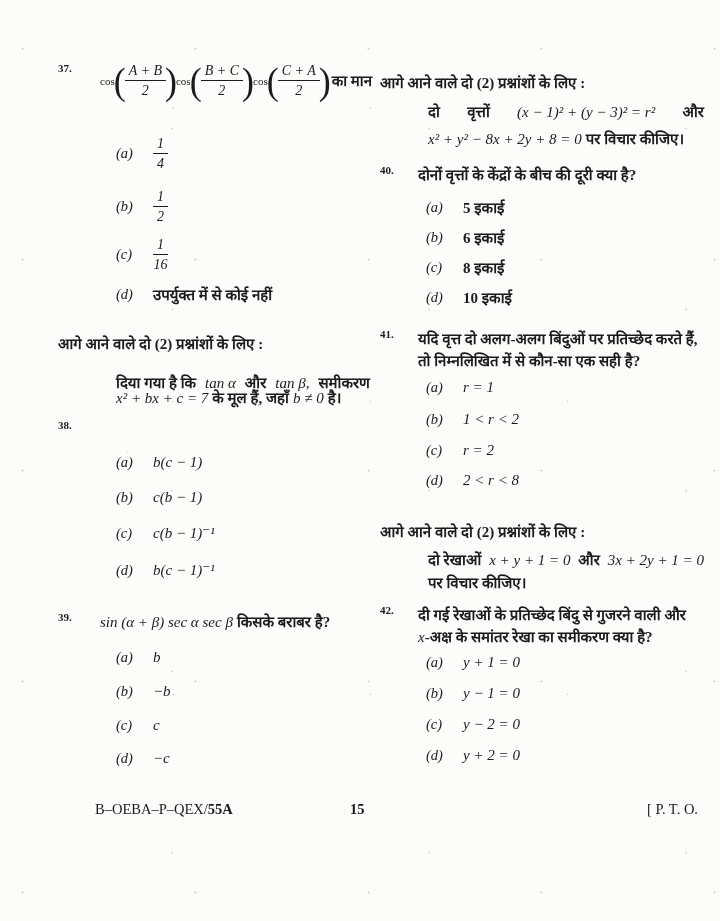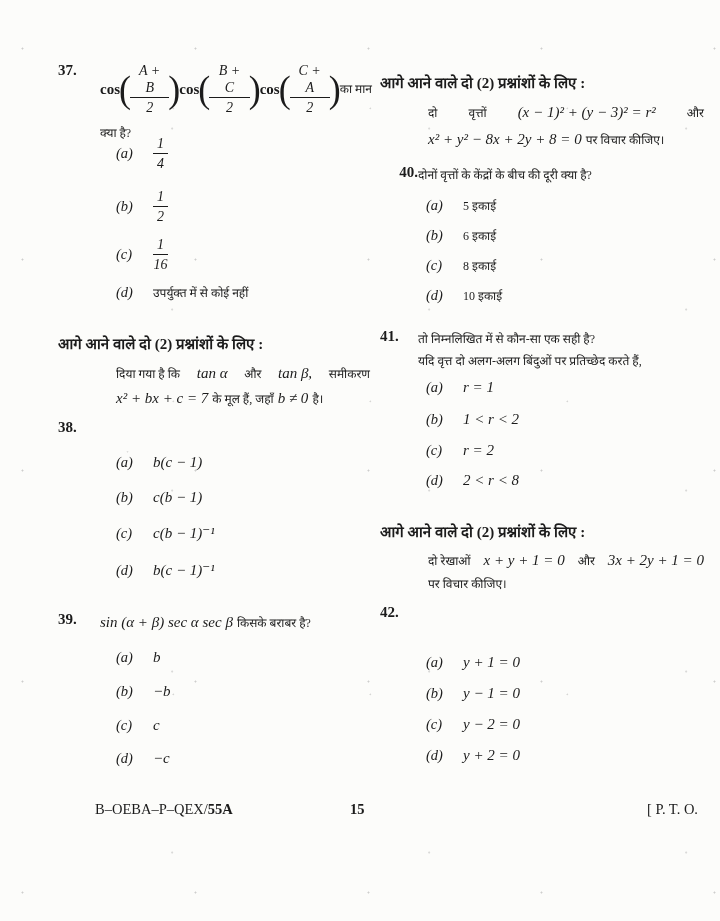--- a/index.html
+++ b/index.html
@@ -13,38 +13,38 @@
       radial-gradient(circle at 88% 37%, rgba(40,40,40,.18) .5px, transparent 1.2px);
     background-size:173px 211px, 257px 181px, 311px 239px, 197px 293px;
     font-family:"Liberation Serif","DejaVu Serif",serif;
     color:#1b1b1b;
     -webkit-font-smoothing:antialiased;
   }
   .col{position:absolute;top:0;}
   .col-left{left:58px;width:314px;}
   .col-right{left:380px;width:326px;}
   .blk{position:absolute;left:0;width:100%;}
-  .hi{font-weight:400;font-size:12px;}
+  .hi{font-weight:700;font-size:15px;}
   .m{font-style:italic;font-size:15px;font-weight:500;}
-  .qno{font-weight:700;font-size:15px;}
+  .qno{font-weight:700;font-size:11px;}
   .sechead{font-weight:700;font-size:15px;}
   .qrow{display:flex;align-items:flex-start;}
   .qrow .qno{width:42px;flex:0 0 42px;}
   .qbody{flex:1;line-height:22px;}
   .indent{padding-left:58px;box-sizing:border-box;line-height:23px;}
   .rindent{padding-left:48px;box-sizing:border-box;line-height:23px;}
   .opt{display:flex;align-items:center;}
   .opt .olabel{font-style:italic;font-weight:500;font-size:14.5px;width:37px;flex:0 0 37px;}
   .opt-left{padding-left:58px;}
   .opt-right{padding-left:46px;}
   .frac{display:inline-flex;flex-direction:column;text-align:center;vertical-align:middle;font-style:italic;font-size:14px;line-height:17px;}
   .fnum{border-bottom:1.4px solid #1b1b1b;padding:0 4px 1px 4px;}
   .fden{padding-top:1px;}
   .bigp{font-size:36px;font-weight:400;line-height:1;font-style:normal;transform:scaleY(1.08);margin:0 -1px;}
-  .fn{font-style:normal;font-size:15px;font-weight:bold;}
+  .fn{font-style:normal;font-size:11px;}
   .cosrow{display:flex;align-items:center;}
   .spread{display:flex;justify-content:space-between;align-items:baseline;}
   .footer-item{position:absolute;font-size:14.5px;}
   .nowrap{white-space:nowrap;}
 </style>
 </head>
 <body>
 
 <div class="col col-left">
 
@@ -77,21 +77,20 @@
                 <span class="bigp">(</span>
                 <span class="frac">
                   <span class="fnum">C + A</span>
                   <span class="fden">2</span>
                 </span>
                 <span class="bigp">)</span>
               </span>
           </span>
           <span class="hi nowrap">का मान</span>
         </div>
-        <div class="hi" style="margin-top:6px;">क्या है?</div>
       </div>
     </div>
   </div>
 
   <div class="blk opt opt-left" style="top:135px;">
     <span class="olabel">(a)</span>
     <span class="frac">
         <span class="fnum">1</span>
         <span class="fden">4</span>
       </span>
@@ -109,21 +108,21 @@
         <span class="fnum">1</span>
         <span class="fden">16</span>
       </span>
   </div>
   <div class="blk opt opt-left" style="top:284px;">
     <span class="olabel">(d)</span>
     <span class="hi">उपर्युक्त में से कोई नहीं</span>
   </div>
 
   <div class="blk sechead" style="top:333px;">आगे आने वाले दो (2) प्रश्नांशों के लिए :</div>
-  <div class="blk indent spread" style="top:362px;padding-right:2px;">
+  <div class="blk indent spread" style="top:372px;padding-right:2px;">
     <span class="hi">दिया गया है कि</span>
     <span class="m">tan α</span>
     <span class="hi">और</span>
     <span class="m">tan β,</span>
     <span class="hi">समीकरण</span>
   </div>
   <div class="blk indent" style="top:386px;">
     <span class="m">x² + bx + c = 7</span>
     <span class="hi">के मूल हैं, जहाँ</span>
     <span class="m">b ≠ 0</span>
@@ -180,21 +179,21 @@
     <span class="hi">वृत्तों</span>
     <span class="m">(x − 1)² + (y − 3)² = r²</span>
     <span class="hi">और</span>
   </div>
   <div class="blk rindent" style="top:127px;">
     <span class="m">x² + y² − 8x + 2y + 8 = 0</span>
     <span class="hi">पर विचार कीजिए।</span>
   </div>
 
   <div class="blk qrow" style="top:164px;">
-    <span class="qno" style="width:38px;flex:0 0 38px;text-align:right;">40.</span>
+    <span class="qno" style="width:38px;flex:0 0 38px;">40.</span>
     <div class="qbody hi">दोनों वृत्तों के केंद्रों के बीच की दूरी क्या है?</div>
   </div>
   <div class="blk opt opt-right" style="top:197px;">
     <span class="olabel">(a)</span>
     <span class="hi">5 इकाई</span>
   </div>
   <div class="blk opt opt-right" style="top:227px;">
     <span class="olabel">(b)</span>
     <span class="hi">6 इकाई</span>
   </div>
@@ -203,22 +202,22 @@
     <span class="hi">8 इकाई</span>
   </div>
   <div class="blk opt opt-right" style="top:287px;">
     <span class="olabel">(d)</span>
     <span class="hi">10 इकाई</span>
   </div>
 
   <div class="blk qrow" style="top:328px;">
     <span class="qno" style="width:38px;flex:0 0 38px;">41.</span>
     <div class="qbody">
+      <div class="hi">यदि वृत्त दो अलग-अलग बिंदुओं पर प्रतिच्छेद करते हैं,</div>
       <div class="hi">तो निम्नलिखित में से कौन-सा एक सही है?</div>
-      <div class="hi">यदि वृत्त दो अलग-अलग बिंदुओं पर प्रतिच्छेद करते हैं,</div>
     </div>
   </div>
   <div class="blk opt opt-right" style="top:379px;">
     <span class="olabel">(a)</span>
     <span class="m">r = 1</span>
   </div>
   <div class="blk opt opt-right" style="top:411px;">
     <span class="olabel">(b)</span>
     <span class="m">1 &lt; r &lt; 2</span>
   </div>
@@ -237,20 +236,24 @@
     <span class="m">x + y + 1 = 0</span>
     <span class="hi">और</span>
     <span class="m">3x + 2y + 1 = 0</span>
   </div>
   <div class="blk rindent" style="top:571px;">
     <span class="hi">पर विचार कीजिए।</span>
   </div>
 
   <div class="blk qrow" style="top:604px;">
     <span class="qno" style="width:38px;flex:0 0 38px;">42.</span>
+    <div class="qbody">
+      <div class="hi">दी गई रेखाओं के प्रतिच्छेद बिंदु से गुजरने वाली और</div>
+      <div><span class="m">x</span><span class="hi">-अक्ष के समांतर रेखा का समीकरण क्या है?</span></div>
+    </div>
   </div>
   <div class="blk opt opt-right" style="top:654px;">
     <span class="olabel">(a)</span>
     <span class="m">y + 1 = 0</span>
   </div>
   <div class="blk opt opt-right" style="top:685px;">
     <span class="olabel">(b)</span>
     <span class="m">y − 1 = 0</span>
   </div>
   <div class="blk opt opt-right" style="top:716px;">

